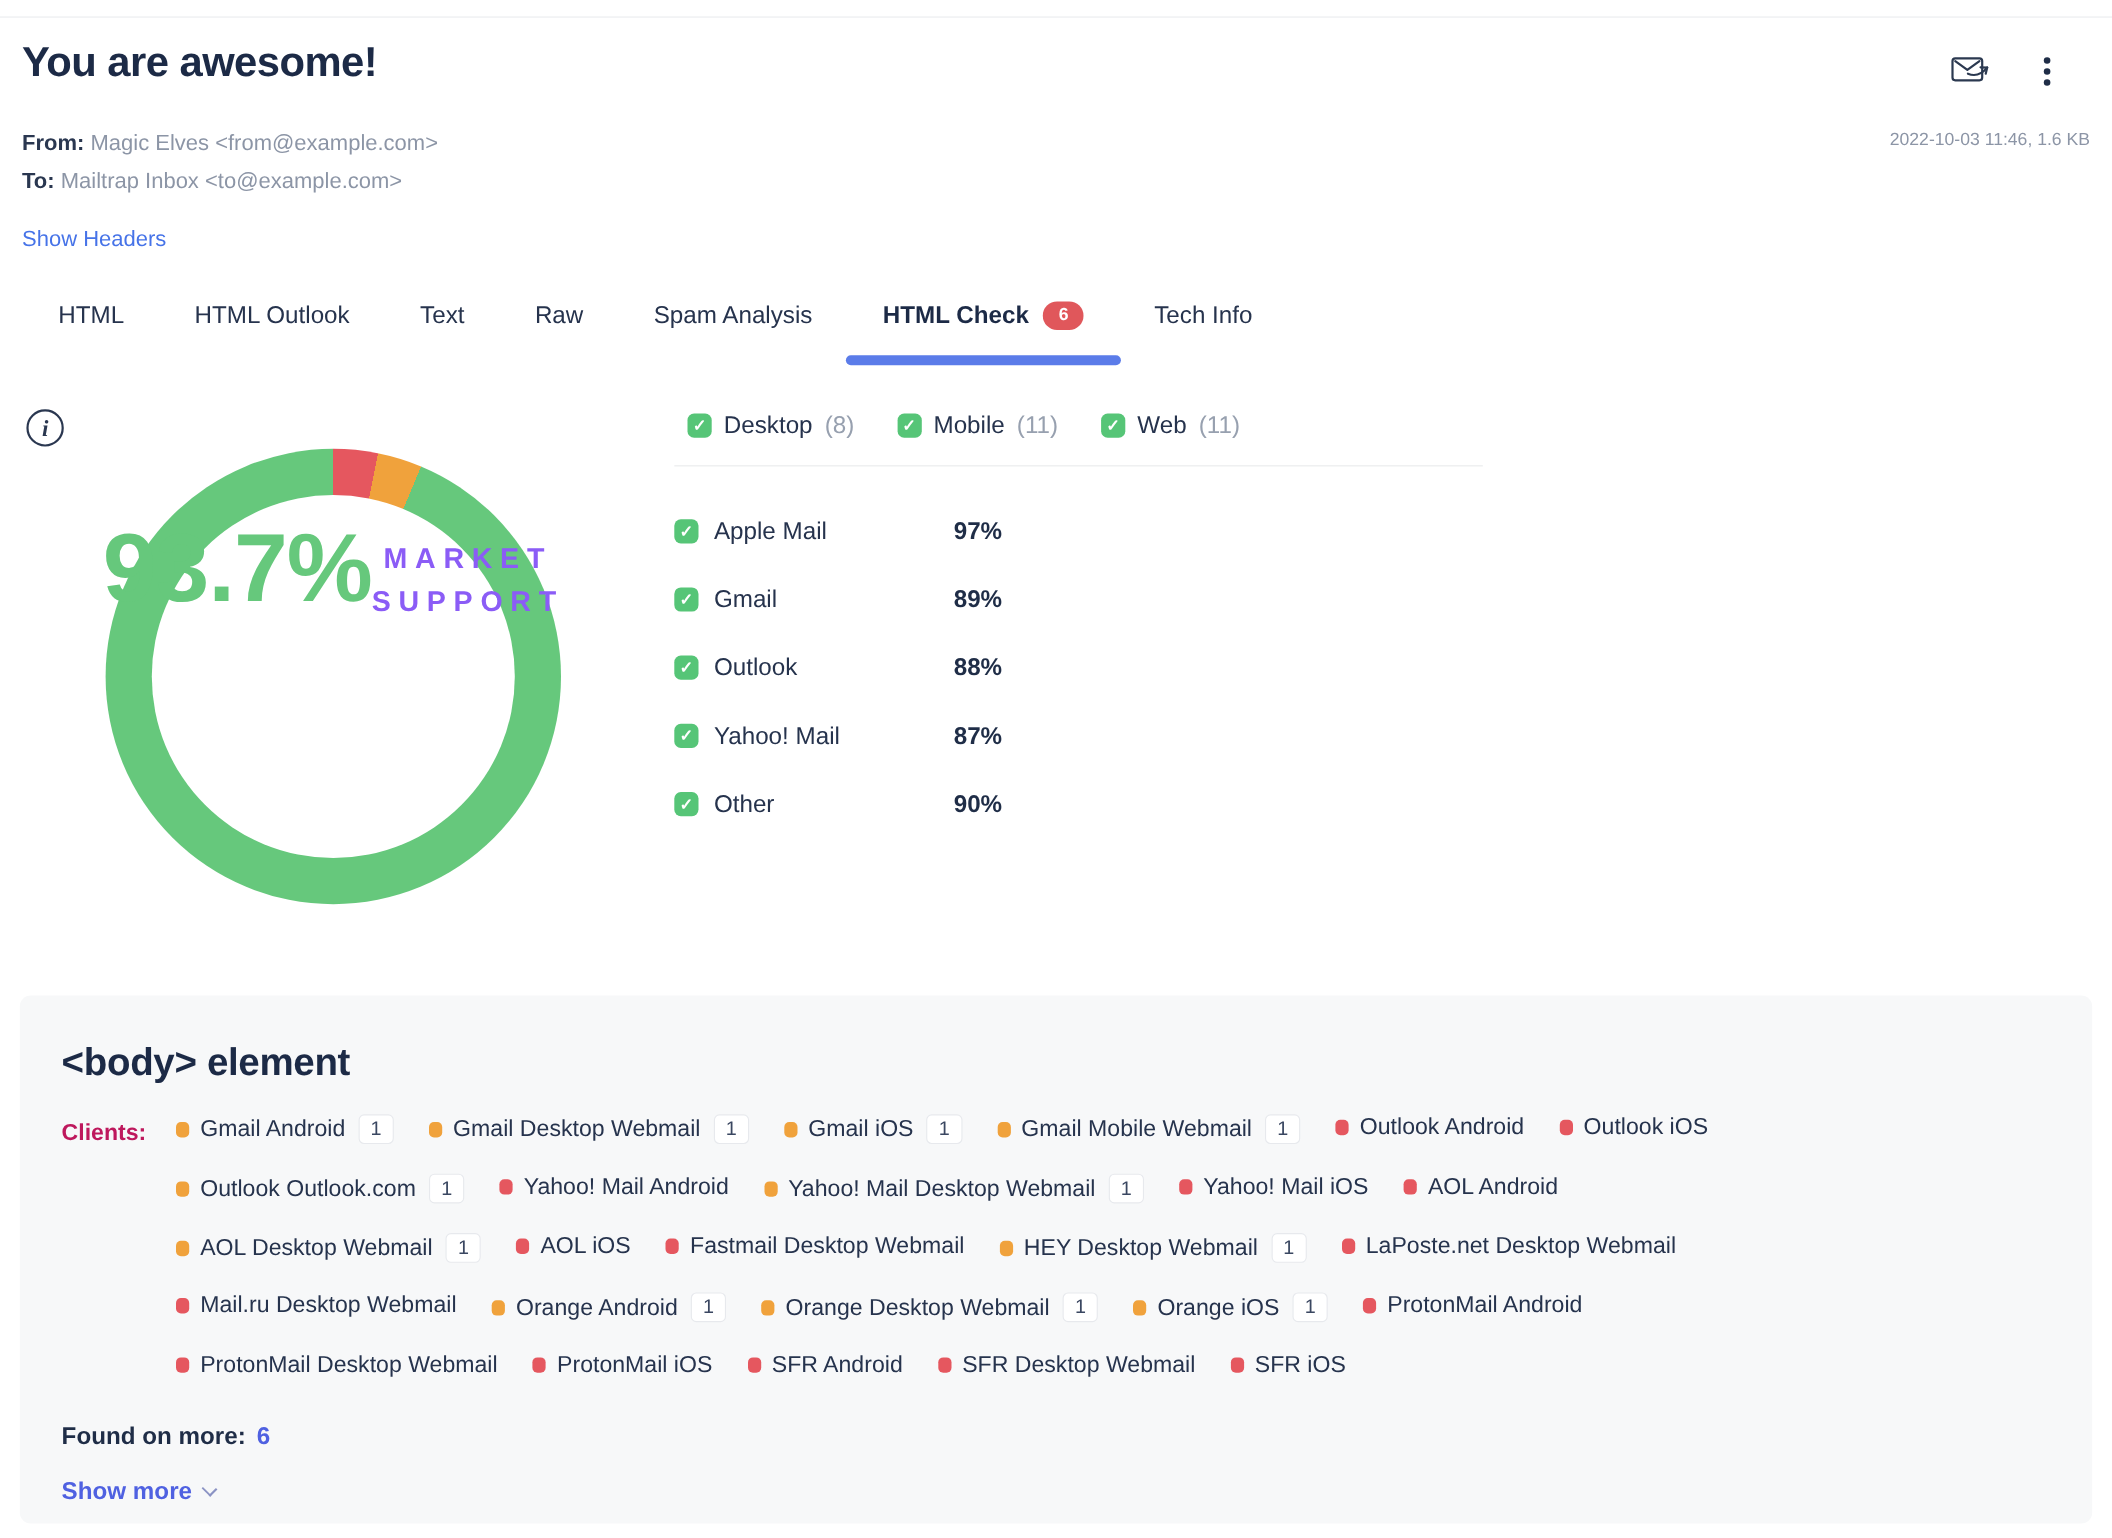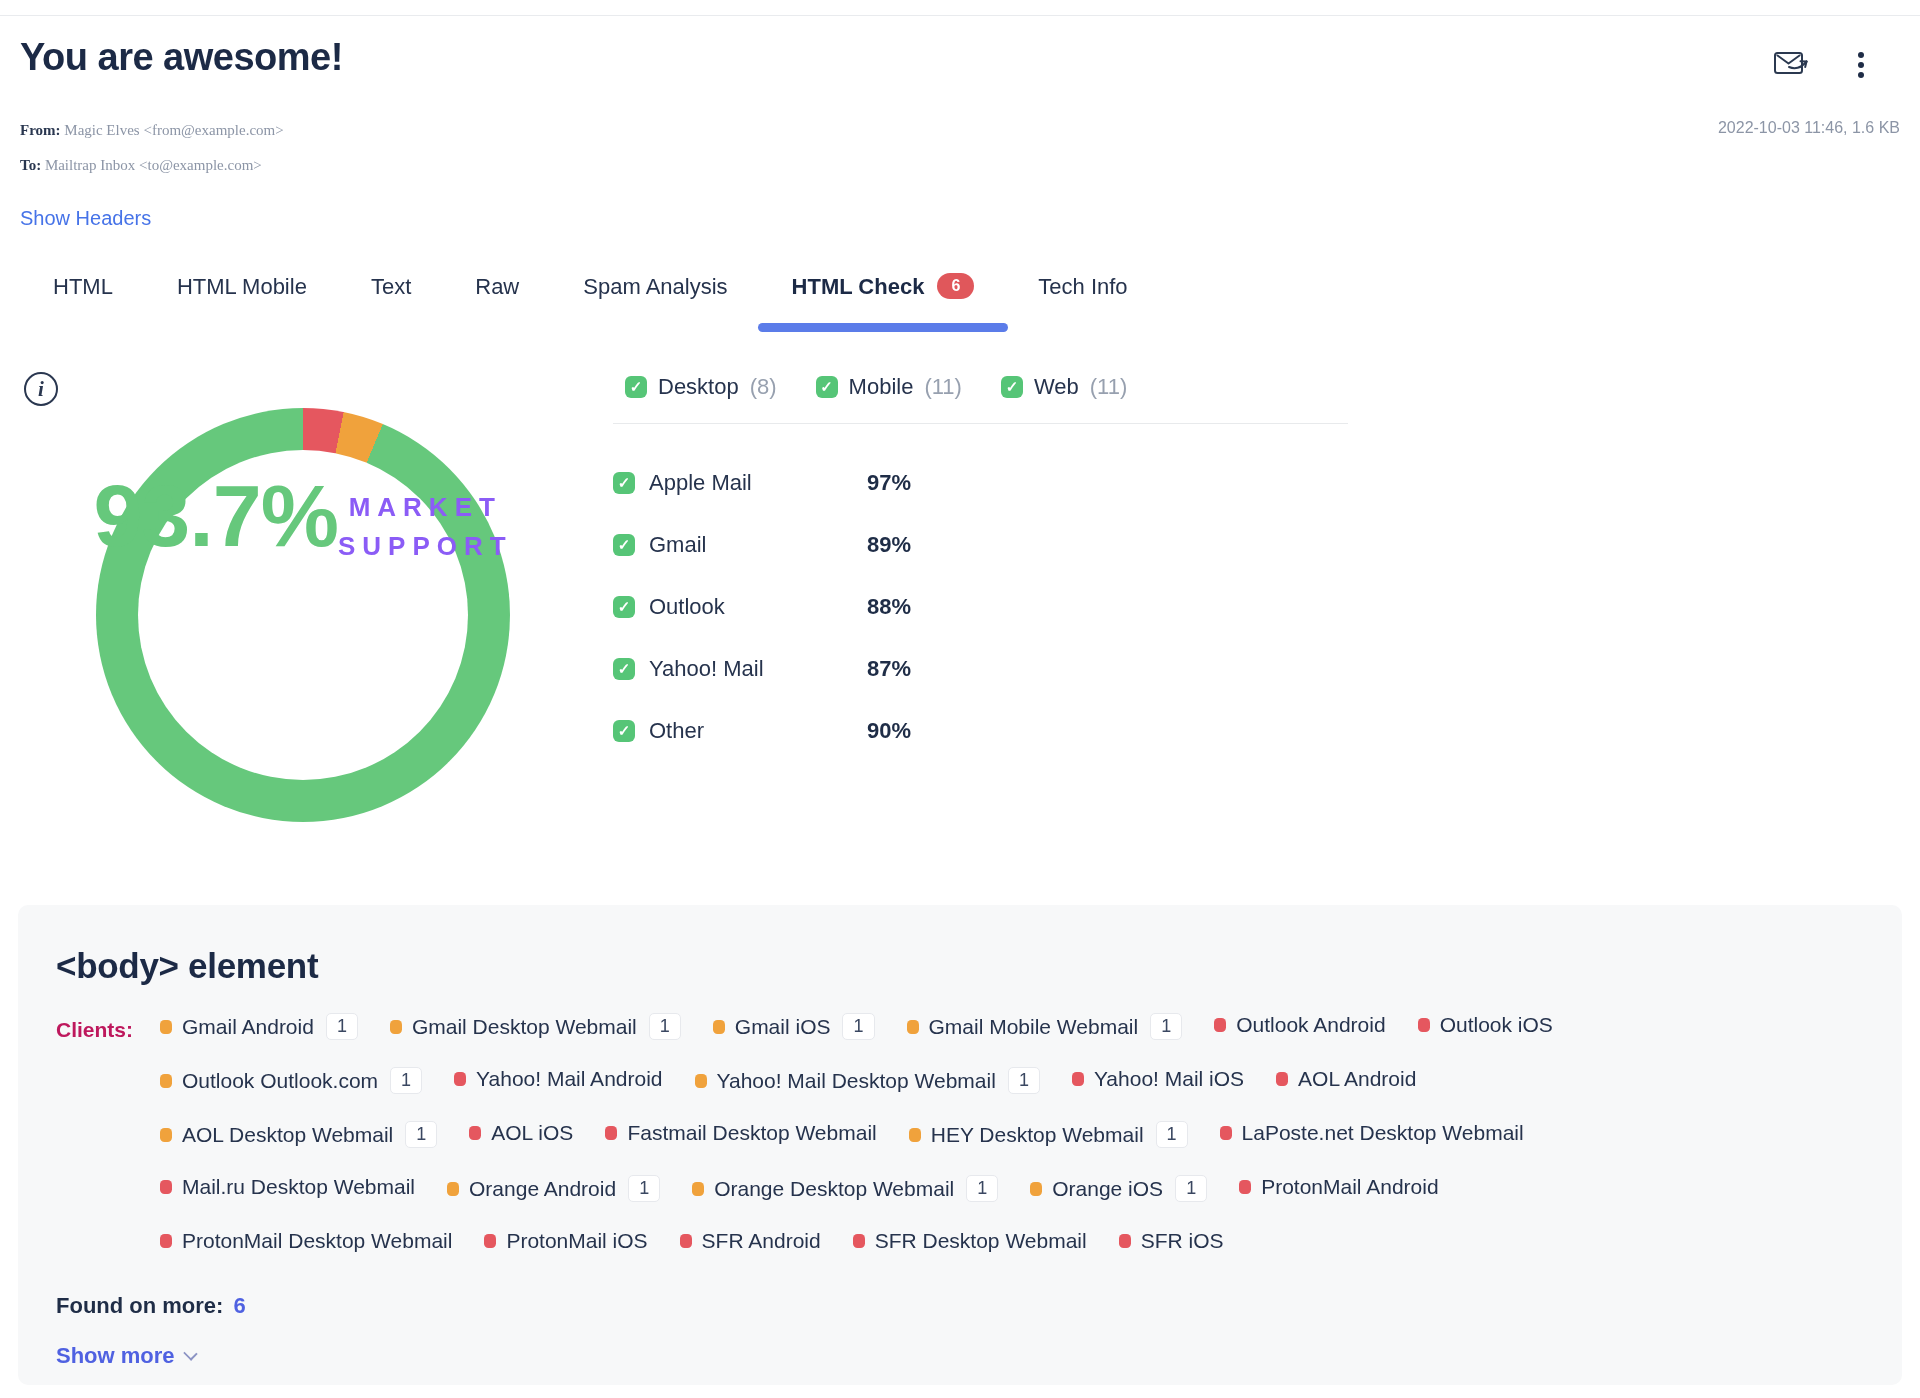--- a/index.html
+++ b/index.html
@@ -12,21 +12,21 @@
   .top-divider { position:absolute; top:15px; left:0; width:1920px; height:1px; background:#e9ebee; }
 
   
   .page-title { position:absolute; left:20px; top:36px; font-size:38px; font-weight:700; color:#1c2a46; letter-spacing:-0.5px; }
   .icon-btn { position:absolute; cursor:pointer; display:flex; align-items:center; justify-content:center; }
   .forward-btn { left:1772px; top:48px; width:40px; height:34px; }
   .kebab-btn { left:1848px; top:46px; width:26px; height:38px; }
   .kebab { display:flex; flex-direction:column; gap:4px; align-items:center; }
   .kebab i { width:6px; height:6px; border-radius:50%; background:#1f2d47; }
 
-  .meta { position:absolute; left:20px; top:113px; font-size:15px; line-height:35px;font-family:Liberation Serif, serif; }
+  .meta { position:absolute; left:20px; top:113px; font-size:20px; line-height:35px; }
   .meta b { color:#2a3750; font-weight:700; }
   .meta span.val { color:#8c95a6; }
   .timestamp { position:absolute; right:20px; top:119px; font-size:16px; color:#8c95a6; }
   .show-headers { position:absolute; left:20px; top:207px; font-size:20px; color:#4673e8; cursor:pointer; }
 
   
   .tabs { position:absolute; left:53px; top:258px; height:74px; display:flex; gap:64px; }
   .tab { position:relative; padding-top:16px; font-size:22px; font-weight:500; color:#26334d; cursor:pointer; white-space:nowrap; }
   .tab.active { font-weight:700; color:#1c2a46; }
   .tab.active::after { content:""; position:absolute; left:-34px; right:-34px; bottom:0; height:9px; border-radius:6px; background:#5b7ce9; }
@@ -105,21 +105,21 @@
   <div>
     <b>To:</b>
     <span class="val">Mailtrap Inbox &lt;to@example.com&gt;</span>
   </div>
 </div>
 <div class="timestamp">2022-10-03 11:46, 1.6 KB</div>
 <div class="show-headers">Show Headers</div>
 
 <div class="tabs" id="tabs">
     <div class="tab"><span>HTML</span></div>
-    <div class="tab"><span>HTML Mobile</span></div>
+    <div class="tab"><span>HTML Outlook</span></div>
     <div class="tab"><span>Text</span></div>
     <div class="tab"><span>Raw</span></div>
     <div class="tab"><span>Spam Analysis</span></div>
     <div class="tab active"><span>HTML Check</span><span class="tab-badge">6</span></div>
     <div class="tab"><span>Tech Info</span></div>
   </div>
 
 <div class="info-icon">i</div>
 <div class="donut" id="donut" style="background: conic-gradient(rgb(229, 87, 95) 0deg, rgb(229, 87, 95) 11.34deg, rgb(240, 162, 60) 11.34deg, rgb(240, 162, 60) 22.68deg, rgb(102, 200, 124) 22.68deg, rgb(102, 200, 124) 360deg);">
   <div class="donut-hole">

